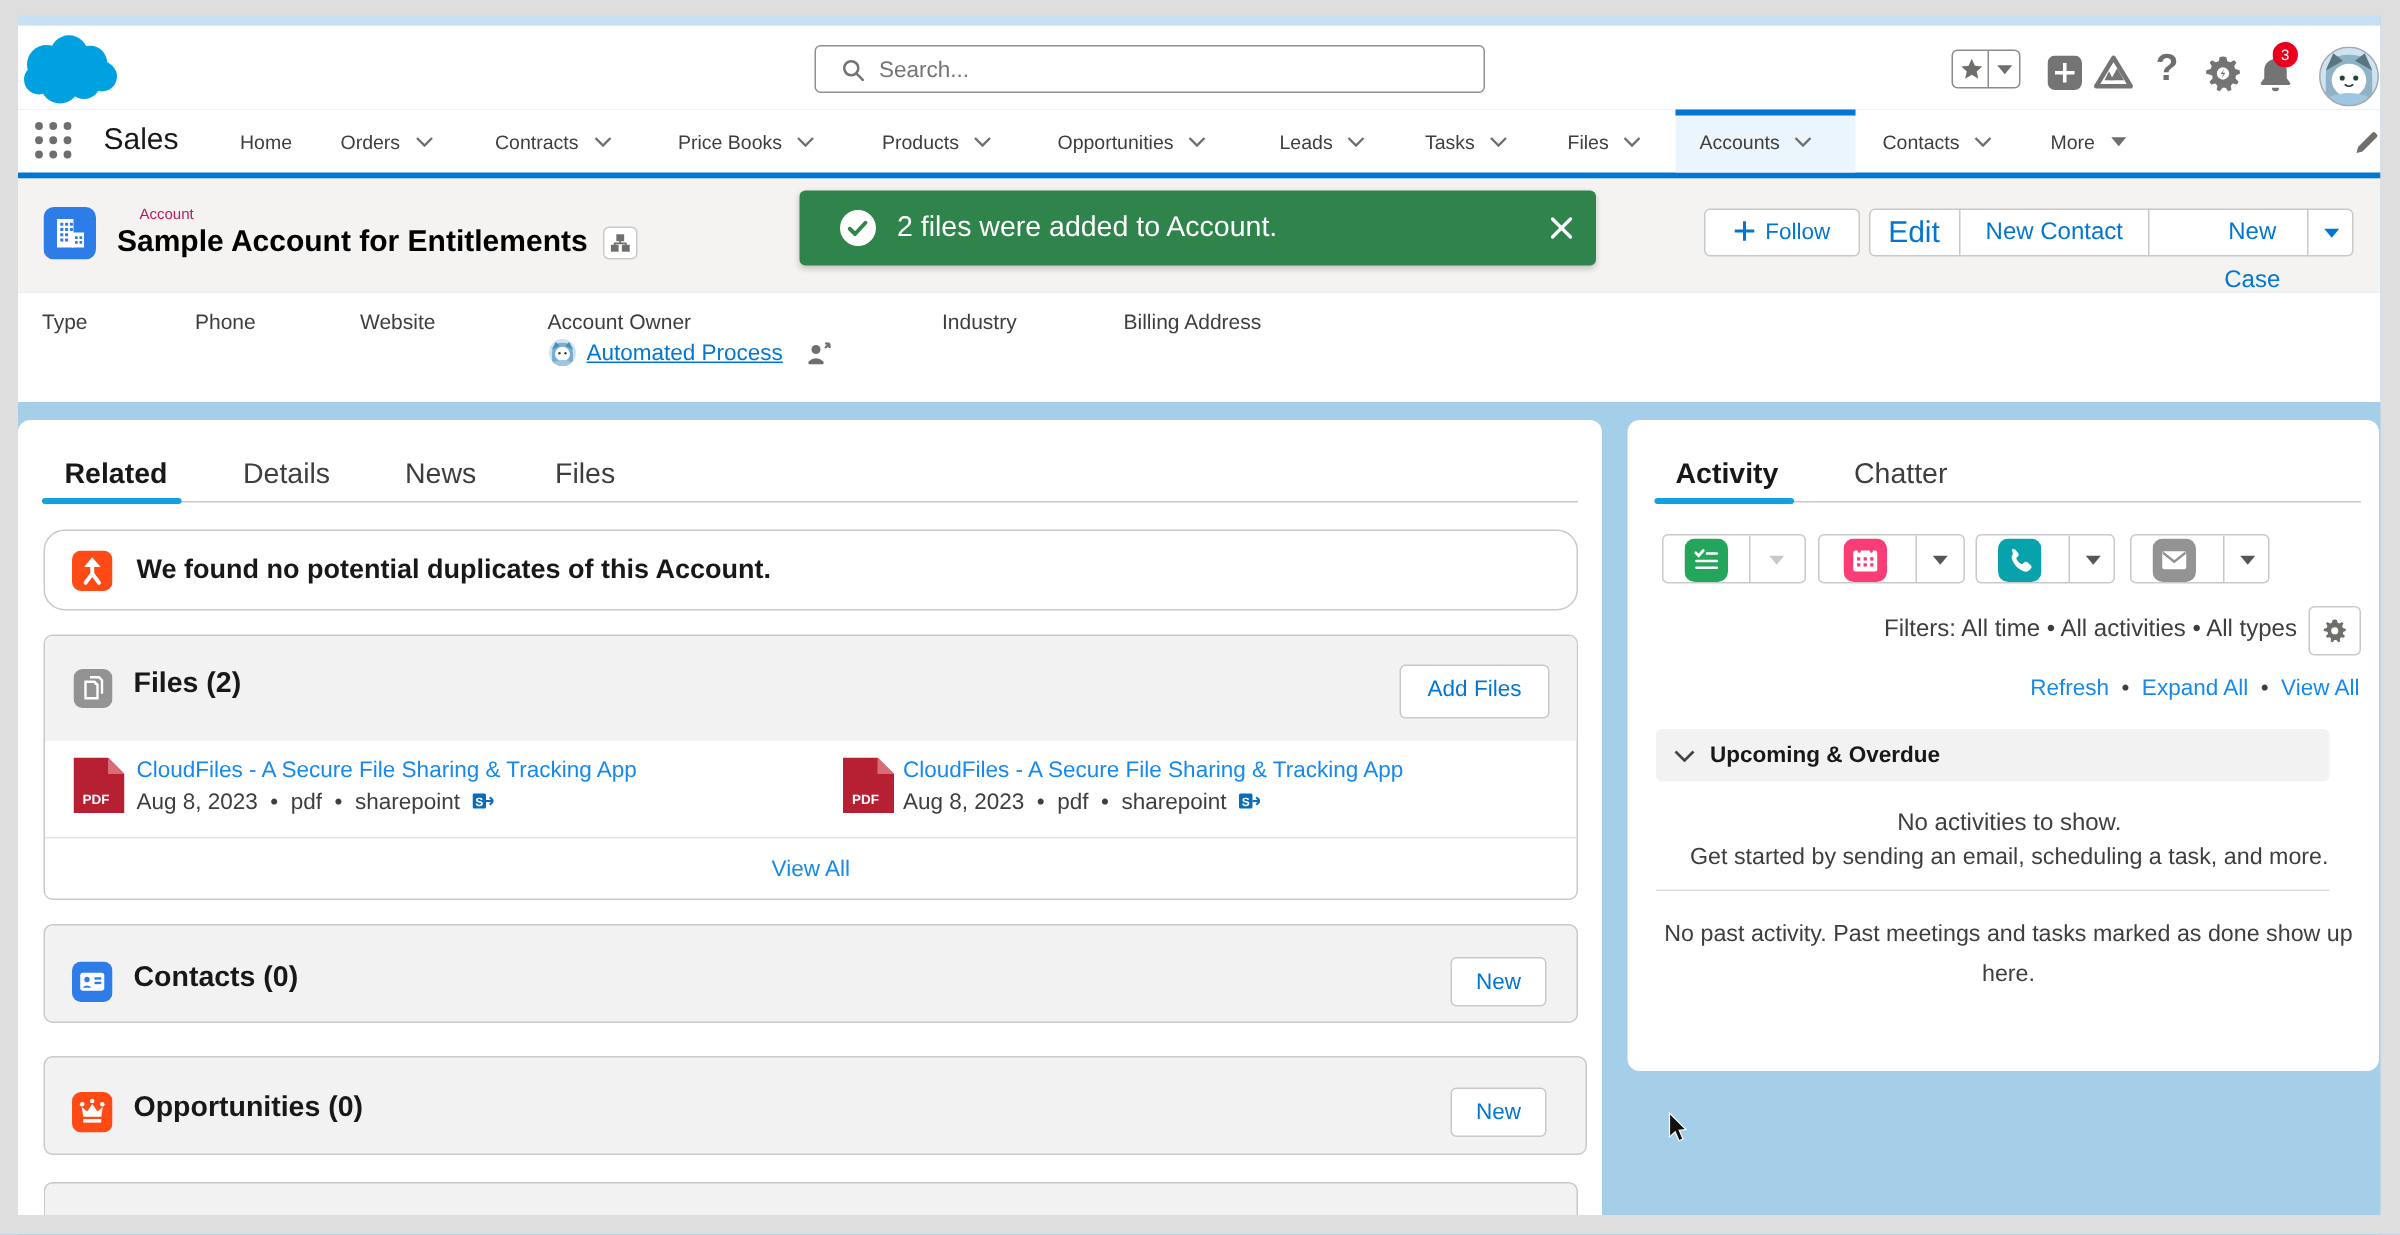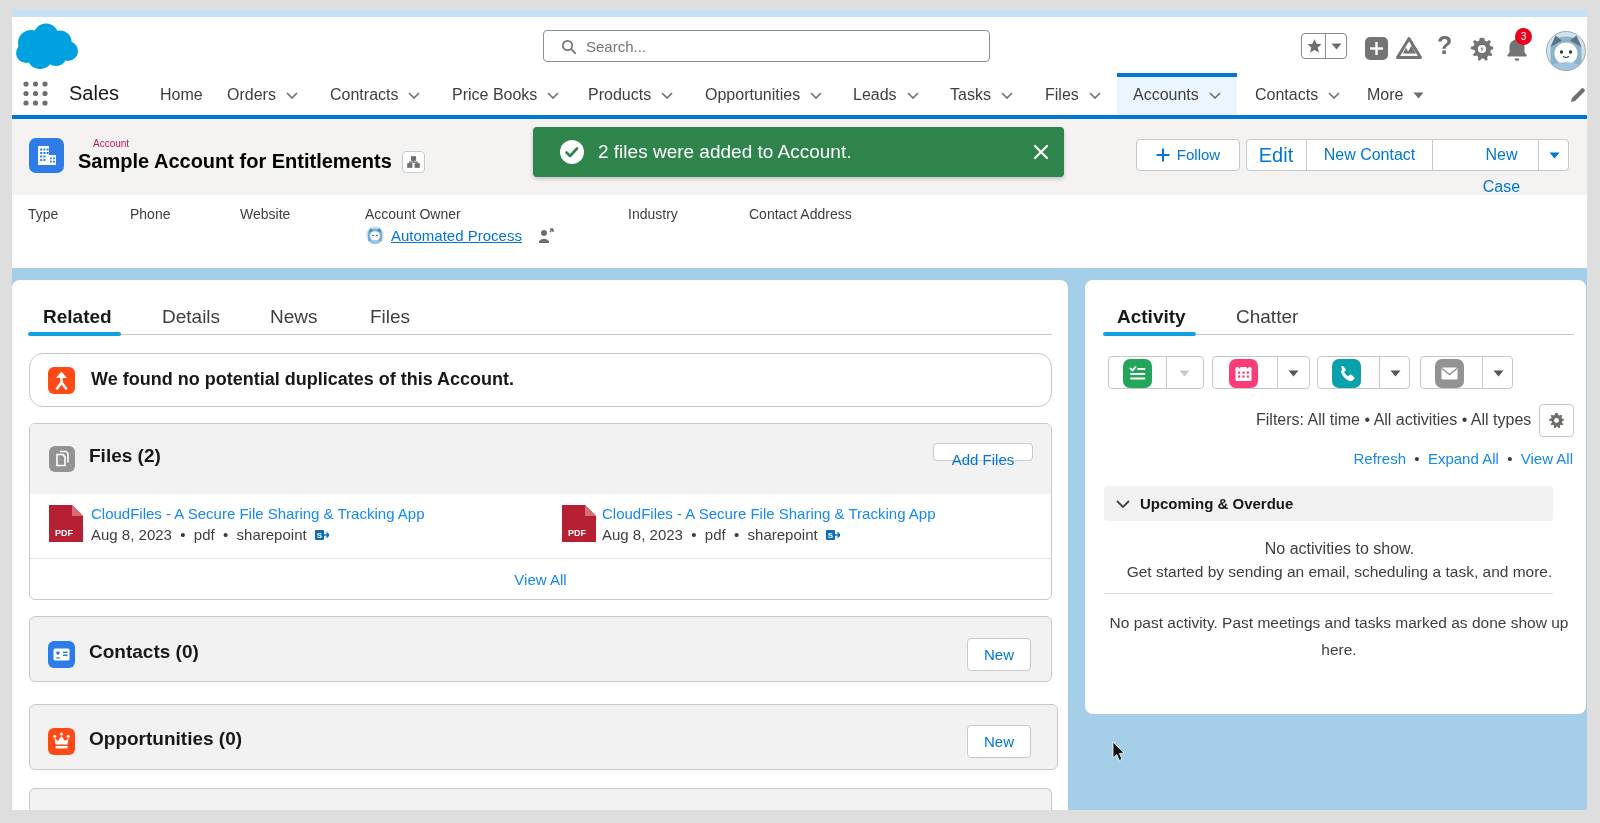--- a/index.html
+++ b/index.html
@@ -3,21 +3,21 @@
 <meta charset="utf-8">
 <style>
   * { margin:0; padding:0; box-sizing:border-box; }
   html,body { width:1600px; height:823px; overflow:hidden; }
   body { font-family:"Liberation Sans", sans-serif; background:#a5cee8; position:relative; }
   .abs { position:absolute; }
   .frame { position:absolute; background:#dedede; z-index:50; }
   #topstrip { position:absolute; left:12px; top:10px; width:1575px; height:7px; background:#c7e0f4; z-index:1; }
   #header { position:absolute; left:12px; top:17px; width:1575px; height:56px; background:#fff; z-index:1; }
   #navbar { position:absolute; left:12px; top:73px; width:1575px; height:46px; background:#fff; border-bottom:4px solid #0176d3; z-index:1; }
-  .navitem { position:absolute; top:74px; height:42px; line-height:42px; font-size:16px; color:#3e3e3c; white-space:nowrap; }
+  .navitem { position:absolute; top:74px; height:42px; line-height:42px; font-size:13px; color:#3e3e3c; white-space:nowrap; }
   .ncaret { display:inline-block; margin-left:10px; vertical-align:1px; }
   #acctheader { position:absolute; left:12px; top:119px; width:1575px; height:76px; background:#f4f3f2; z-index:1; }
   #fieldrow { position:absolute; left:12px; top:195px; width:1575px; height:73px; background:#fff; z-index:1; }
   .flabel { position:absolute; top:206px; font-size:14px; color:#3e3e3c; z-index:2; }
   #leftpanel { position:absolute; left:12px; top:280px; width:1056px; height:530px; background:#fff; border-radius:8px 8px 0 0; z-index:1; }
   #rightpanel { position:absolute; left:1085px; top:280px; width:501px; height:434px; background:#fff; border-radius:8px; z-index:1; }
   .btn { position:absolute; background:#fff; border:1px solid #c9c9c9; border-radius:4px; color:#0176d3; font-size:15px; text-align:center; z-index:2; }
   .z2 { z-index:2; }
 </style>
 </head>
@@ -209,21 +209,21 @@
     <svg style="position:absolute;left:10px;top:13px;" width="11" height="7" viewBox="0 0 11 7">
       <path d="M0.5 0.5h10L5.5 6.5z" fill="#0176d3"></path>
     </svg>
   </div>
 
   <div class="flabel" style="left:28px;">Type</div>
   <div class="flabel" style="left:130px;">Phone</div>
   <div class="flabel" style="left:240px;">Website</div>
   <div class="flabel" style="left:365px;">Account Owner</div>
   <div class="flabel" style="left:628px;">Industry</div>
-  <div class="flabel" style="left:749px;">Contact Address</div>
+  <div class="flabel" style="left:749px;">Billing Address</div>
 
   <svg class="abs z2" style="left:366px;top:226px;" width="18" height="18" viewBox="0 0 18 18">
     <defs>
       <clipPath id="oav">
         <circle cx="9" cy="9" r="9"></circle>
       </clipPath>
     </defs>
     <circle cx="9" cy="9" r="9" fill="#cde3f2"></circle>
     <g clip-path="url(#oav)">
       <path d="M2 9 Q2 2.5 9 2.5 Q16 2.5 16 9 L16 18 L2 18Z" fill="#77aed3"></path>
@@ -279,21 +279,21 @@
 
   <div class="abs z2" style="left:29px;top:423px;width:1023px;height:177px;border:1px solid #c9c9c9;border-radius:6px;background:#fff;">
     <div style="position:absolute;left:0;top:0;width:100%;height:70px;background:#f3f2f2;border-radius:5px 5px 0 0;"></div>
     <svg style="position:absolute;left:19px;top:22px;" width="26" height="26" viewBox="0 0 26 26">
       <rect width="26" height="26" rx="6" fill="#939393"></rect>
       <path d="M8 8.5h6l2 2v9H8z" fill="none" stroke="#fff" stroke-width="1.6"></path>
       <path d="M11 5.5h6l2 2v9" fill="none" stroke="#fff" stroke-width="1.6"></path>
       <path d="M14 8.5v2h2z" fill="#fff"></path>
     </svg>
     <span style="position:absolute;left:59px;top:21px;font-size:19px;font-weight:bold;color:#181818;">Files (2)</span>
-    <div class="btn" style="left:903px;top:19px;width:100px;height:18px;line-height:31px;">Add Files</div>
+    <div class="btn" style="left:903px;top:19px;width:100px;height:36px;line-height:31px;">Add Files</div>
 
     <svg style="position:absolute;left:19px;top:81px;" width="34" height="37" viewBox="0 0 34 37">
       <path d="M0 0 h23 l11 11 v26 h-34 z" fill="#b71f33"></path>
       <path d="M23 0 l11 11 h-11 z" fill="#d96c79"></path>
       <text x="6" y="31" font-size="9" font-weight="bold" fill="#fff" font-family="Liberation Sans">PDF</text>
     </svg>
     <div class="abs" style="left:61px;top:81px;font-size:15px;color:#1589ee;">CloudFiles - A Secure File Sharing &amp; Tracking App</div>
     <div class="abs" style="left:61px;top:102px;font-size:15px;color:#3e3e3c;">Aug 8, 2023&nbsp;&nbsp;•&nbsp;&nbsp;pdf&nbsp;&nbsp;•&nbsp;&nbsp;sharepoint&nbsp;&nbsp;<svg width="14" height="14" viewBox="0 0 14 14" style="vertical-align:-2px;">
         <rect x="0" y="2" width="9" height="10" rx="1" fill="#0b6cbc"></rect>
         <text x="4.5" y="10" font-size="8" font-weight="bold" fill="#fff" text-anchor="middle" font-family="Liberation Sans">S</text>

